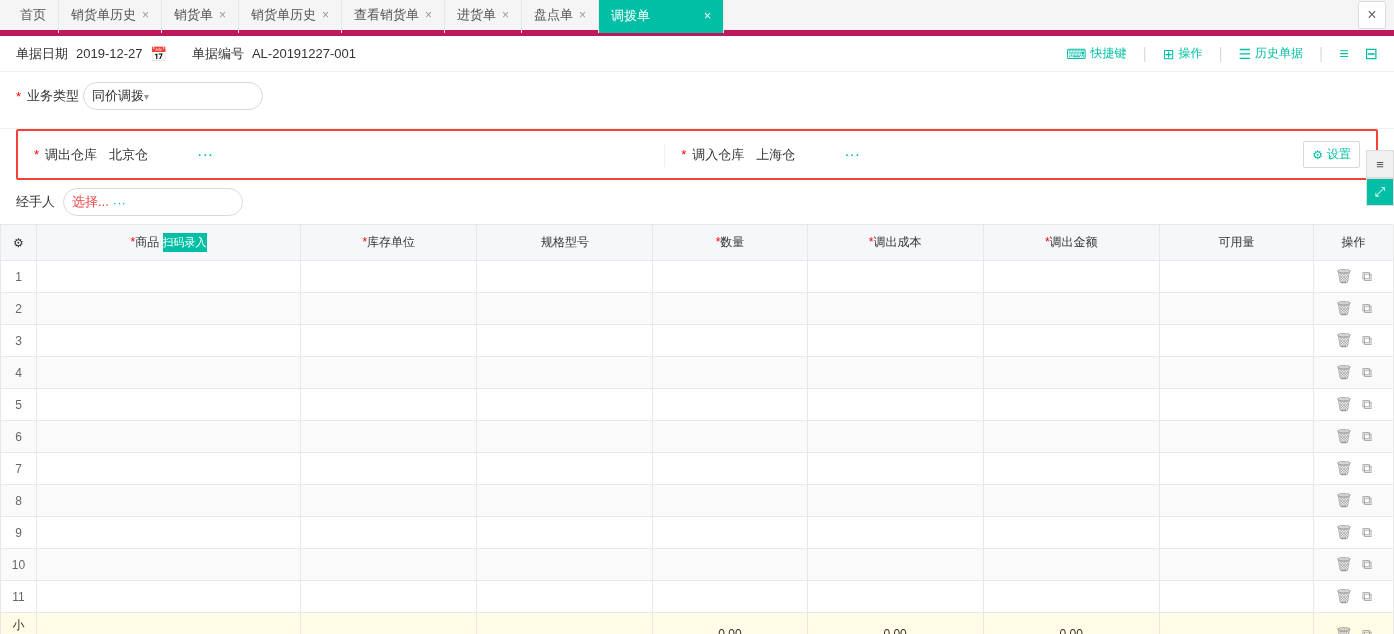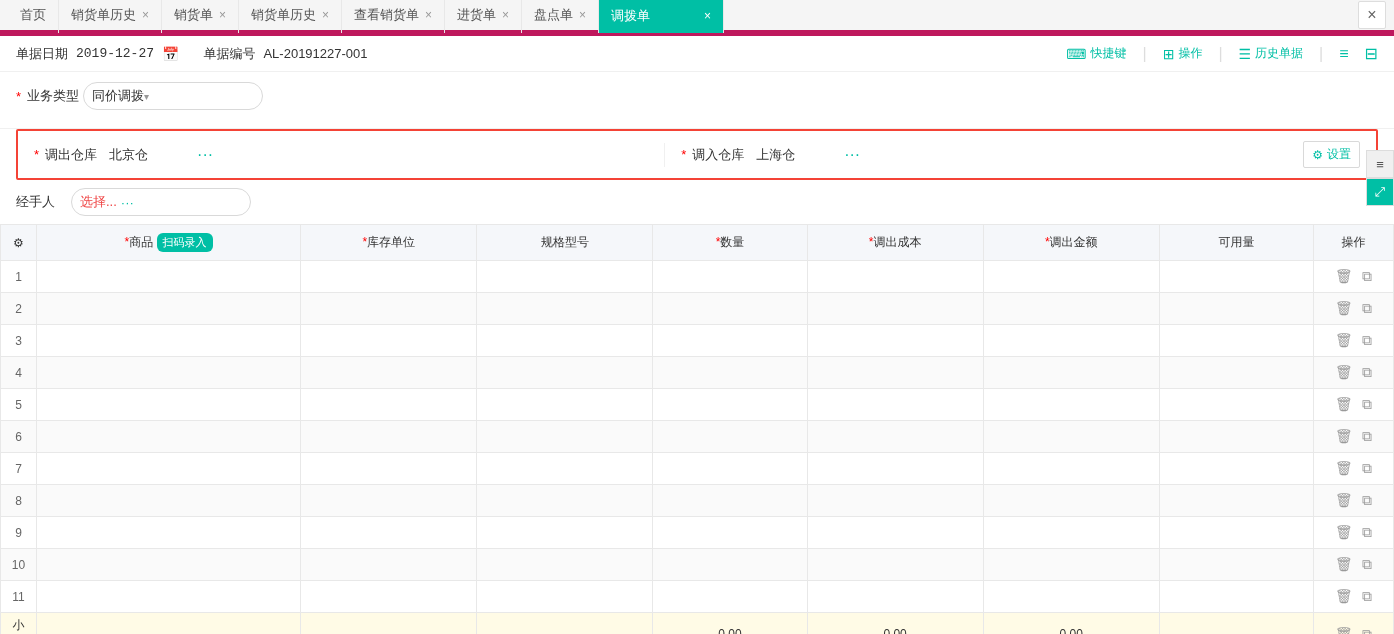--- a/index.html
+++ b/index.html
@@ -193,21 +193,21 @@
       font-size: 12px;
       background: #fff;
       margin-left: 8px;
     }
 
     
     .person-row {
       display: flex;
       align-items: center;
       padding: 0 16px 8px 16px;
-      gap: 16px;
+      gap: 8px;
     }
 
     
     .data-table-wrap {
       overflow-x: auto;
       margin: 0;
     }
     table {
       width: 100%;
       border-collapse: collapse;
@@ -248,22 +248,22 @@
       background: #fffbe6 !important;
     }
     .subtotal-row td {
       background: #fffbe6;
       color: #333;
     }
     .scan-btn {
       display: inline-block;
       background: #00bfa5;
       color: #fff;
-      border-radius: 6px;
-      padding: 2px 6px;
+      border-radius: 0;
+      padding: 2px 0;
       font-size: 11px;
       cursor: pointer;
     }
     .col-ops {
       width: 80px;
     }
     .op-btn {
       cursor: pointer;
       color: #999;
       font-size: 14px;
@@ -337,21 +337,21 @@
   <div class="tab-item highlight active">
     <span>调拨单</span>
     <span class="tab-close">×</span>
   </div>
   <div class="tab-bar-close">×</div>
 </div>
 
 <div class="form-header">
   <div class="form-header-left">
     <span>单据日期</span>
-    <span style="color:#333;font-weight:500;font-family:Liberation Mono, monospace;">2019-12-27</span>
+    <span style="color:#333;font-weight:500;">2019-12-27</span>
     <span class="calendar-icon">📅</span>
     <span style="margin-left:16px;">单据编号</span>
     <span style="color:#333;font-weight:500;">AL-20191227-001</span>
   </div>
   <div class="form-header-right">
     <div class="header-action">
       <span style="font-size:14px;">⌨</span>
       <span>快捷键</span>
     </div>
     <span class="header-divider">|</span>

